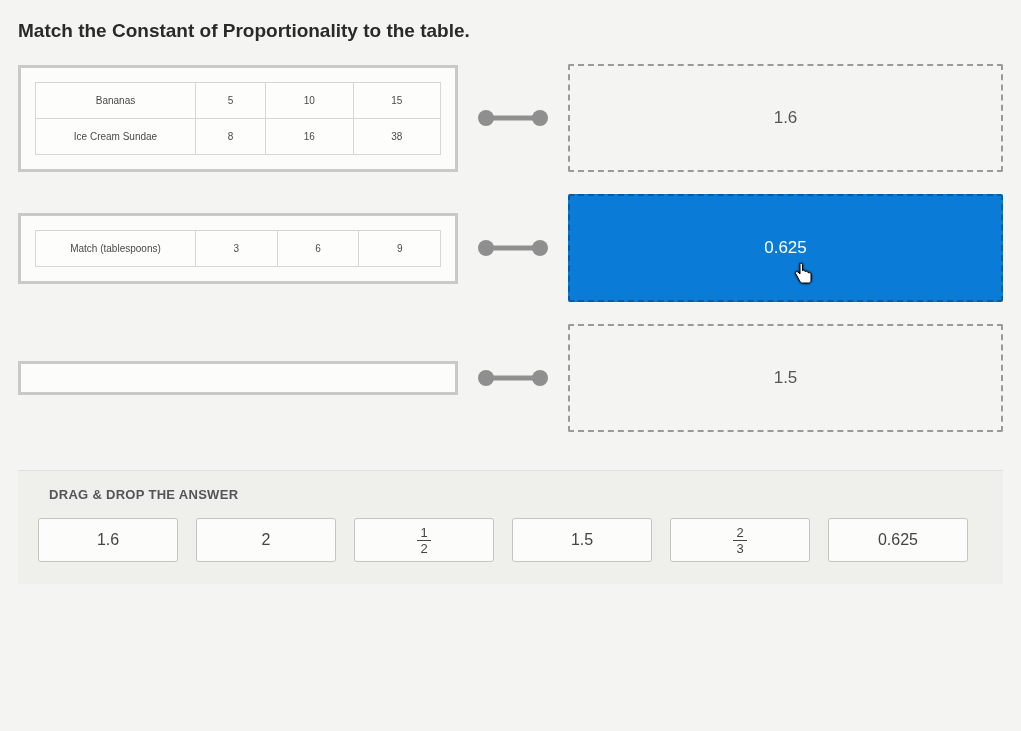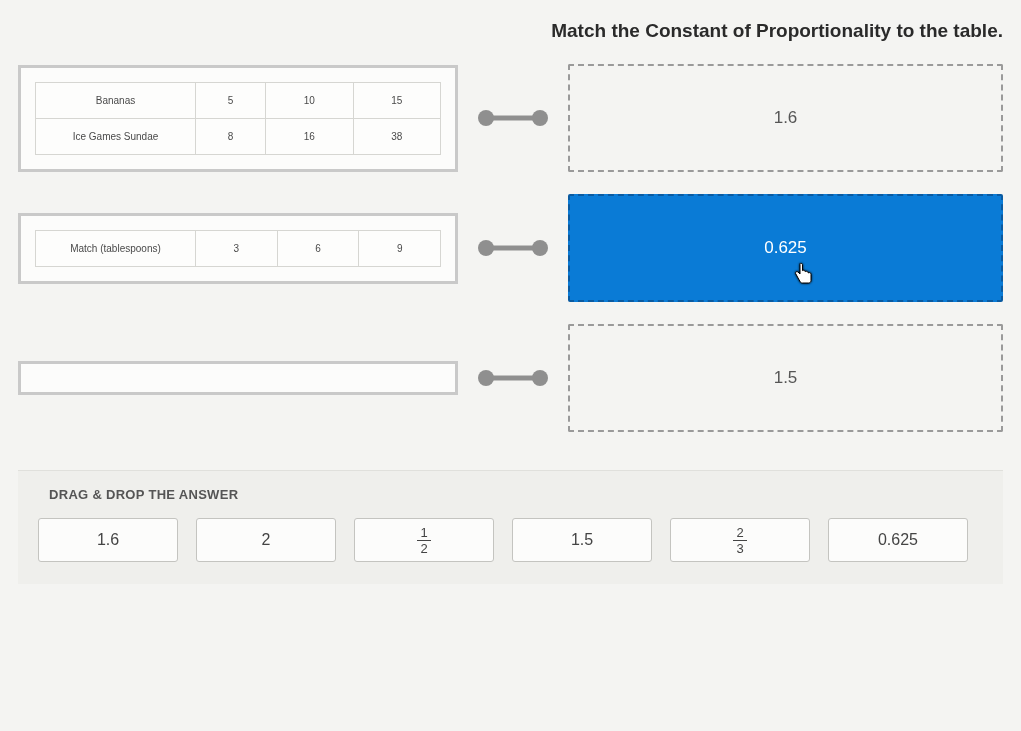--- a/index.html
+++ b/index.html
@@ -9,21 +9,20 @@
     font-family: Arial, Helvetica, sans-serif;
     background: #f4f4f2;
     color: #3a3a3a;
     width: 1021px;
   }
   .instruction {
     font-weight: bold;
     font-size: 19px;
     color: #2a2a2a;
     margin-bottom: 22px;
-    text-align: right;
   }
   .match-area {
     display: flex;
     flex-direction: column;
     gap: 22px;
   }
   .match-row {
     display: flex;
     align-items: center;
     gap: 0;
@@ -144,21 +143,21 @@
     <div class="table-card">
       <table class="data">
         <tbody>
             <tr>
           <td>Bananas</td>
           <td>5</td>
           <td>10</td>
           <td>15</td>
         </tr>
         <tr>
-          <td>Ice Games Sundae</td>
+          <td>Ice Cream Sundae</td>
           <td>8</td>
           <td>16</td>
           <td>38</td>
         </tr>
       </tbody>
         </table>
     </div>
     <div class="connector">
       <svg width="90" height="20">
           <circle cx="18" cy="10" r="8" fill="#8f8f8f"></circle>

